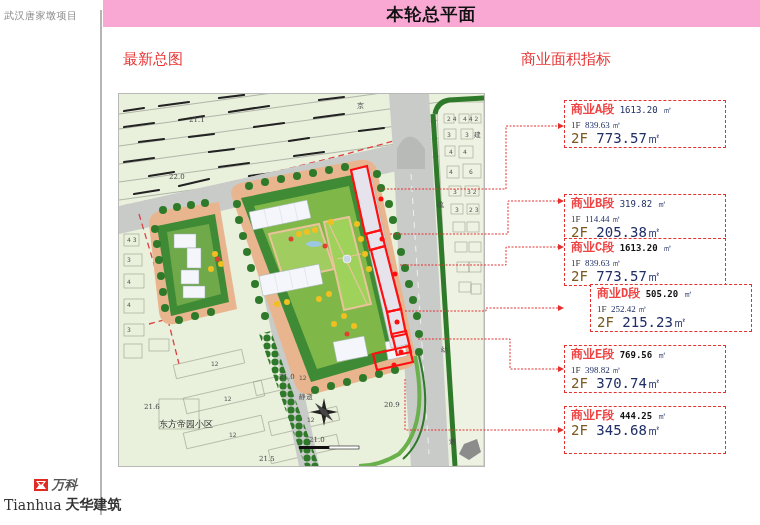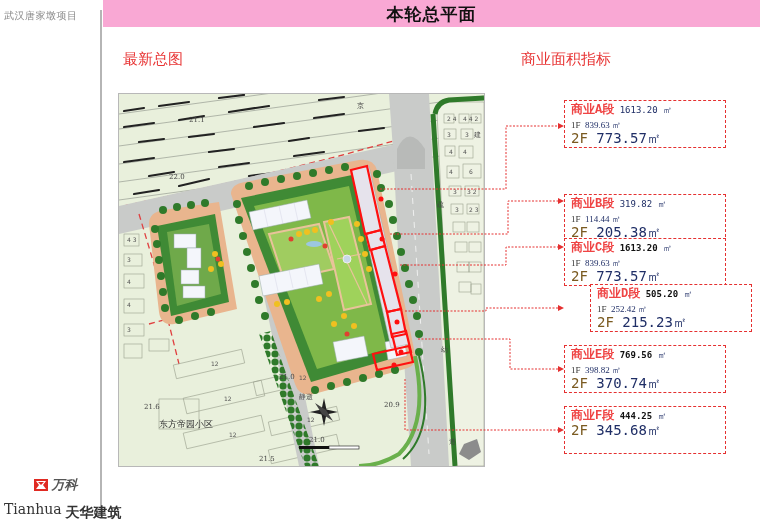--- a/index.html
+++ b/index.html
@@ -40,21 +40,21 @@
       <svg class="vk-mark" width="14" height="12" viewBox="0 0 14 12">
         <rect x="0" y="0" width="14" height="12" fill="#e02a22"></rect>
         <path d="M2 2 L12 2 L9 6 L12 10 L2 10 L5 6 Z" fill="#fff"></path>
         <path d="M4 3 L10 3 L7 6 Z" fill="#e02a22"></path>
       </svg>
       <span class="vk-text">万科</span>
     </div>
     <div class="th">
       <span>Tianhua</span>
       <span class="sep"></span>
-      <span style="font-weight:bold;margin-top:8px;">天华建筑</span>
+      <span style="font-weight:bold;">天华建筑</span>
     </div>
   </div>
 </div>
 
 <div class="header">
   <div class="title">本轮总平面</div>
 </div>
 
 <div class="sub" style="left:123px; top:50px;">最新总图</div>
 <div class="sub" style="left:521px; top:50px;">商业面积指标</div>

